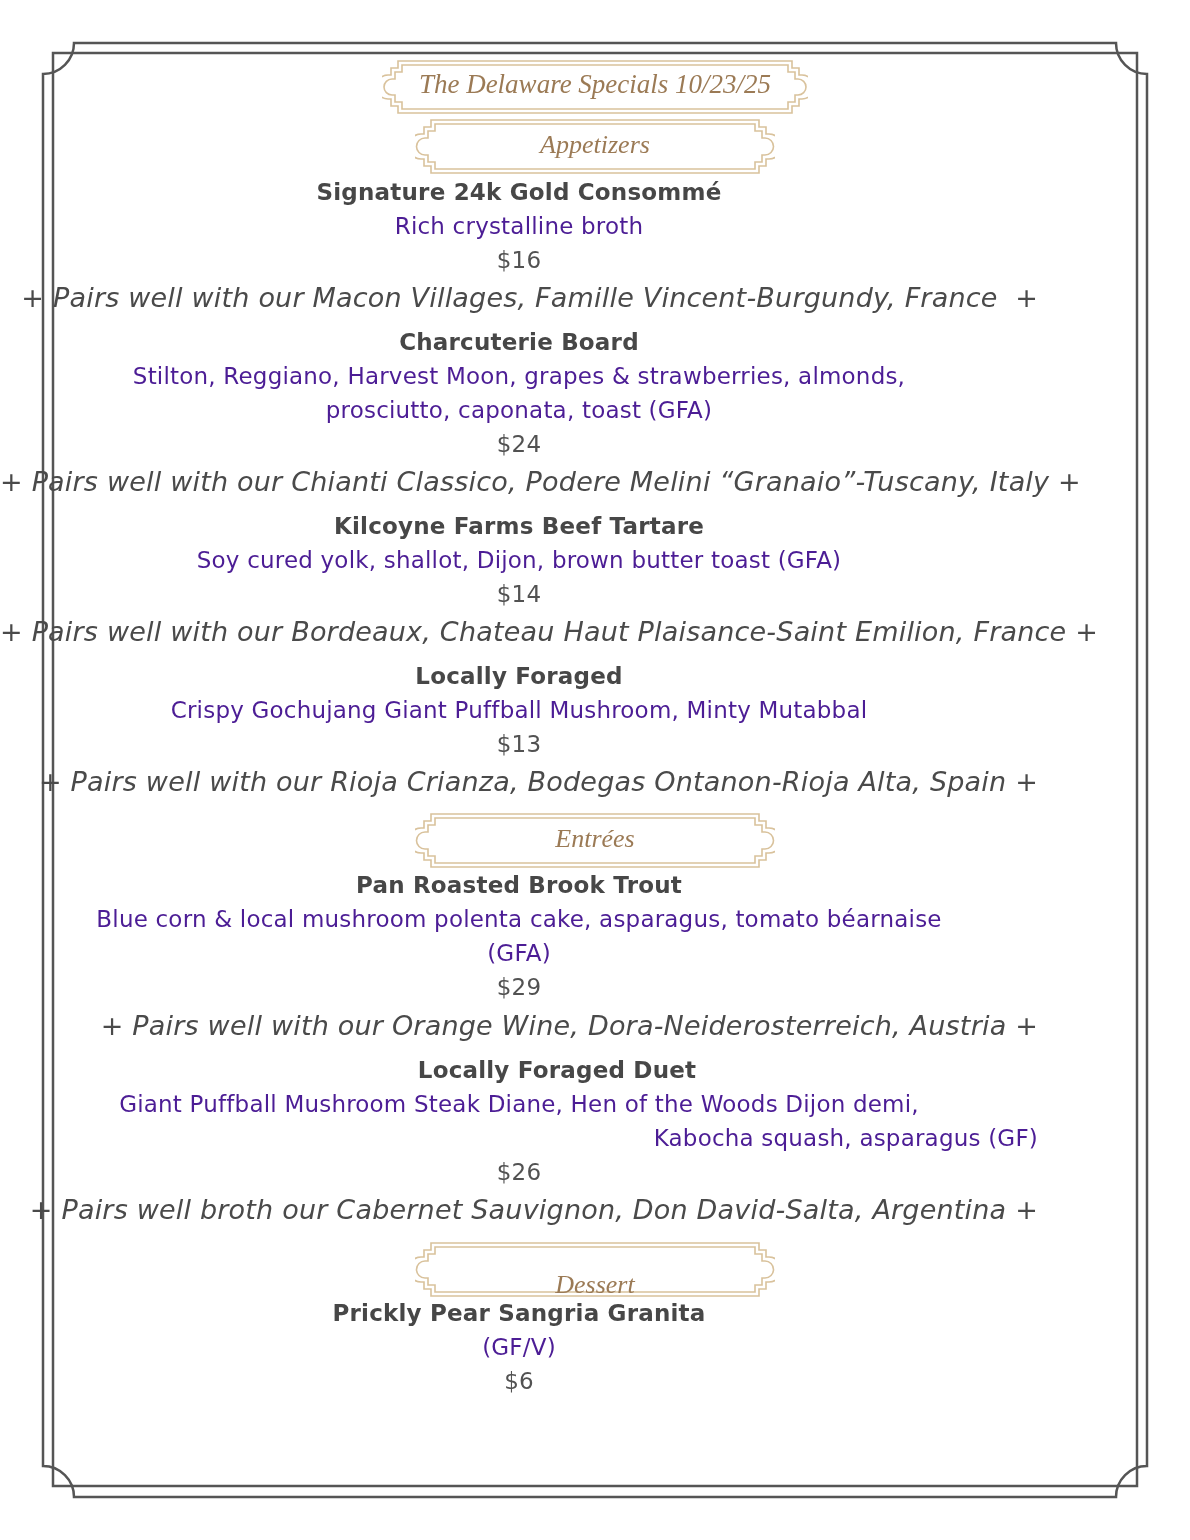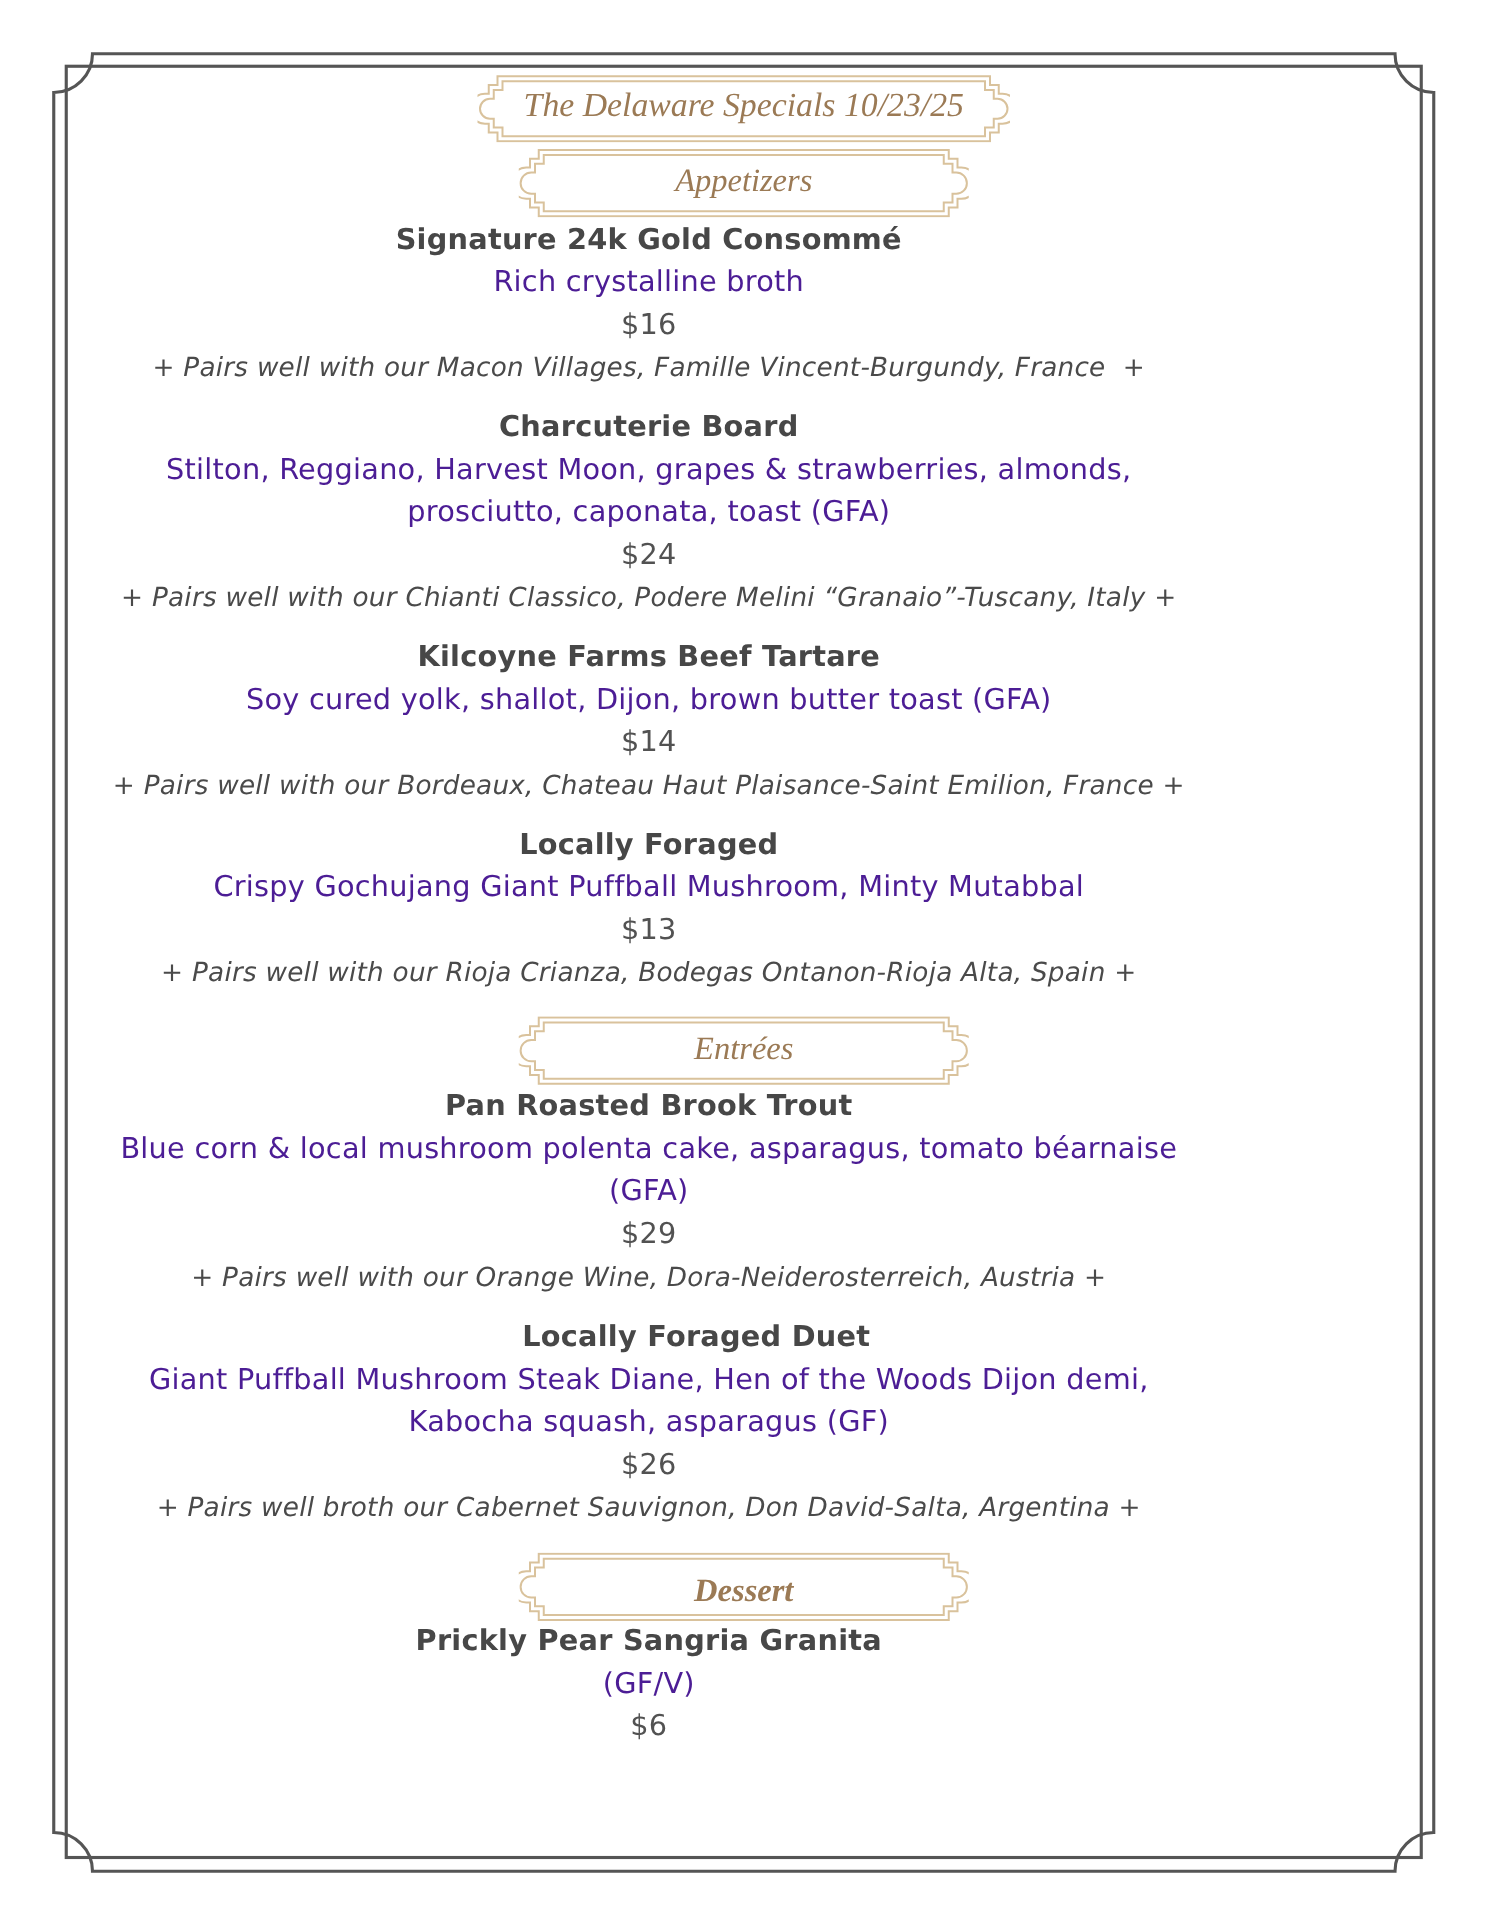--- a/index.html
+++ b/index.html
@@ -10,21 +10,21 @@
   .banner { position: absolute; }
   .banner svg { position: absolute; left: 0; top: 0; }
   .banner-text { position: absolute; left: 0; right: 0; text-align: center;
                  font-family: "Liberation Serif", "DejaVu Serif", serif; font-style: italic;
                  color: #9b7a55; }
   .line { position: absolute; left: 0; width: 1038px; text-align: center; white-space: nowrap;
           font-size: 23px; letter-spacing: 0.2px; }
   .name { font-weight: bold; font-size: 23px; color: #474747; }
   .desc { color: #4c1d95; }
   .price { color: #525252; }
-  .pair { font-style: italic; color: #4a4a4a; font-size: 21px; }
+  .pair { font-style: italic; color: #4a4a4a; font-size: 27px; text-align: right; }
   .plus { font-style: normal; }
 </style>
 </head>
 <body>
 
 <svg class="frame" width="1190" height="1540" viewBox="0 0 1190 1540">
   <g fill="none" stroke="#555555" stroke-width="2.5">
     <rect x="53" y="53" width="1084" height="1433"></rect>
     <path d="M74 43 L1116 43 A31 31 0 0 0 1147 74 L1147 1466 A31 31 0 0 0 1116 1497 L74 1497 A31 31 0 0 0 43 1466 L43 74 A31 31 0 0 0 74 43 Z"></path>
   </g>
@@ -104,35 +104,35 @@
   <div class="line desc" style="top:940px;">(GFA)</div>
   <div class="line price" style="top:974px;">$29</div>
   <div class="line pair" style="top:1010px;">
     <span class="plus">+</span>
     <span>Pairs well with our Orange Wine, Dora-Neiderosterreich, Austria</span>
     <span class="plus">+</span>
   </div>
 
   <div class="line name" style="top:1057px;padding-left:38px;">Locally Foraged Duet</div>
   <div class="line desc" style="top:1091px;">Giant Puffball Mushroom Steak Diane, Hen of the Woods Dijon demi,</div>
-  <div class="line desc" style="top:1125px;">Kabocha squash, asparagus (GF)</div>
+  <div class="line desc" style="top:1125px;text-align:right;">Kabocha squash, asparagus (GF)</div>
   <div class="line price" style="top:1159px;">$26</div>
   <div class="line pair" style="top:1194px;">
     <span class="plus">+</span>
     <span>Pairs well broth our Cabernet Sauvignon, Don David-Salta, Argentina</span>
     <span class="plus">+</span>
   </div>
 
   <div class="banner" style="left:415px; top:1242px; width:360px; height:55px;">
     <svg width="360" height="55" viewBox="0 0 360 55">
       <g fill="none" stroke="#d9c29c" stroke-width="1.6">
         <path d="M16 1 L344 1 L344 8 L351 8 L351 15 L354 15 A12.5 12.5 0 0 1 354 40 L351 40 L351 47 L344 47 L344 54 L16 54 L16 47 L9 47 L9 40 L6 40 A12.5 12.5 0 0 1 6 15 L9 15 L9 8 L16 8 Z"></path>
         <path d="M20 5 L340 5 L340 12 L347 12 L347 19 L350 19 A8.5 8.5 0 0 1 350 36 L347 36 L347 43 L340 43 L340 50 L20 50 L20 43 L13 43 L13 36 L10 36 A8.5 8.5 0 0 1 10 19 L13 19 L13 12 L20 12 Z"></path>
       </g>
     </svg>
-    <div class="banner-text" style="top:16px; font-size:26px;font-weight:bold;">Dessert</div>
+    <div class="banner-text" style="top:28px; font-size:26px;">Dessert</div>
   </div>
 
   <div class="line name" style="top:1300px;">Prickly Pear Sangria Granita</div>
   <div class="line desc" style="top:1334px;">(GF/V)</div>
   <div class="line price" style="top:1368px;">$6</div>
 
 </div>
 
 </body></html>

